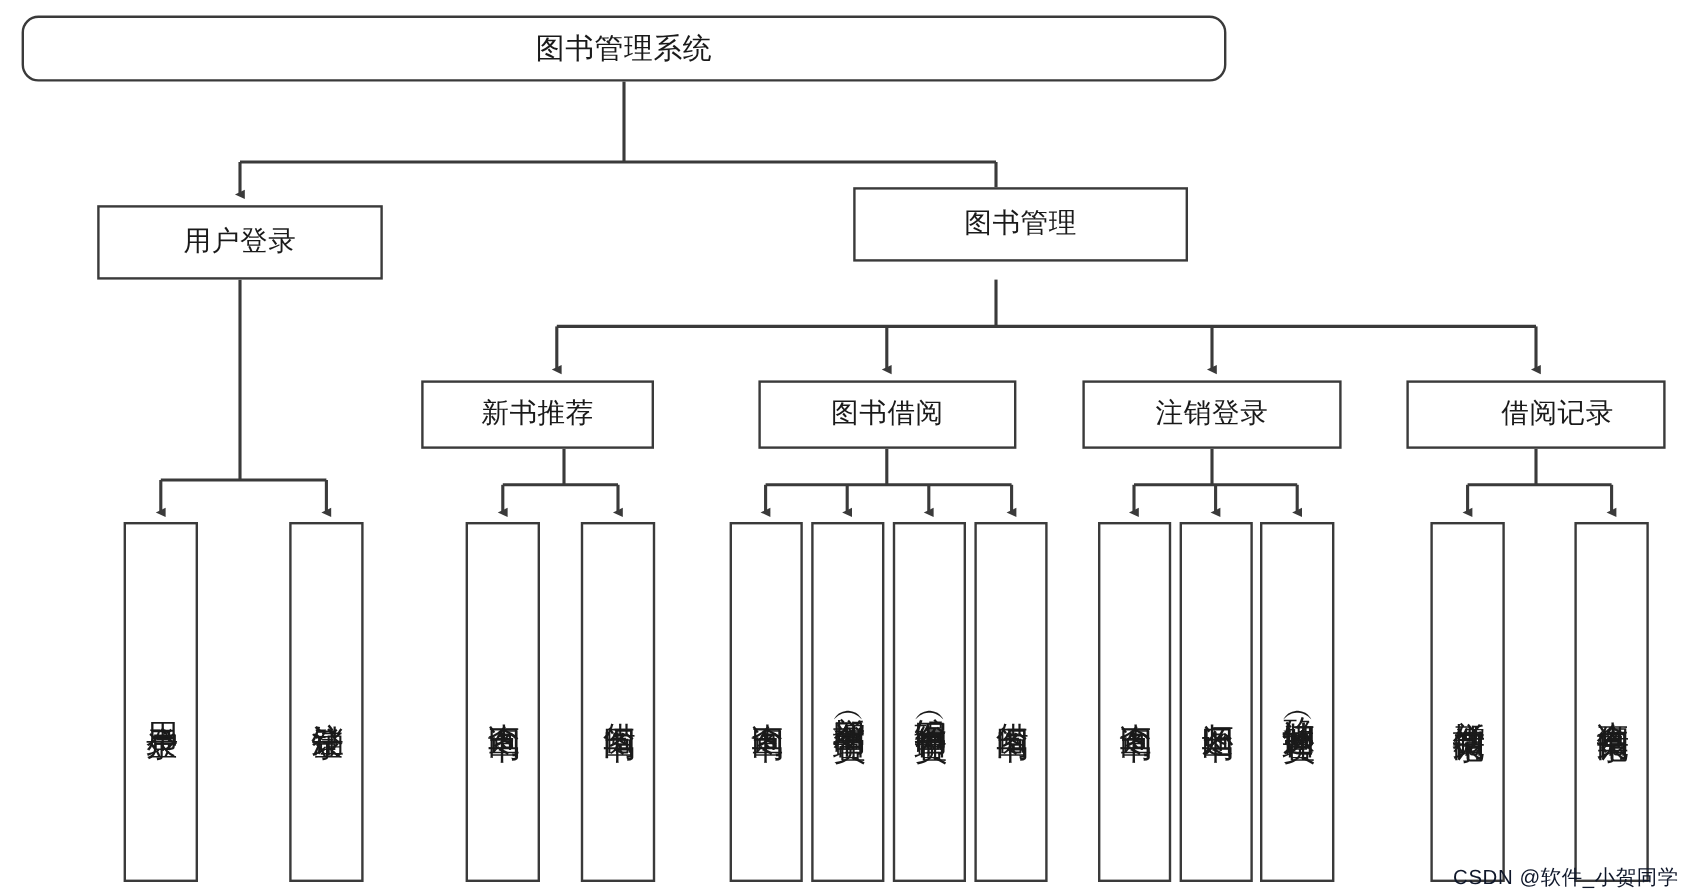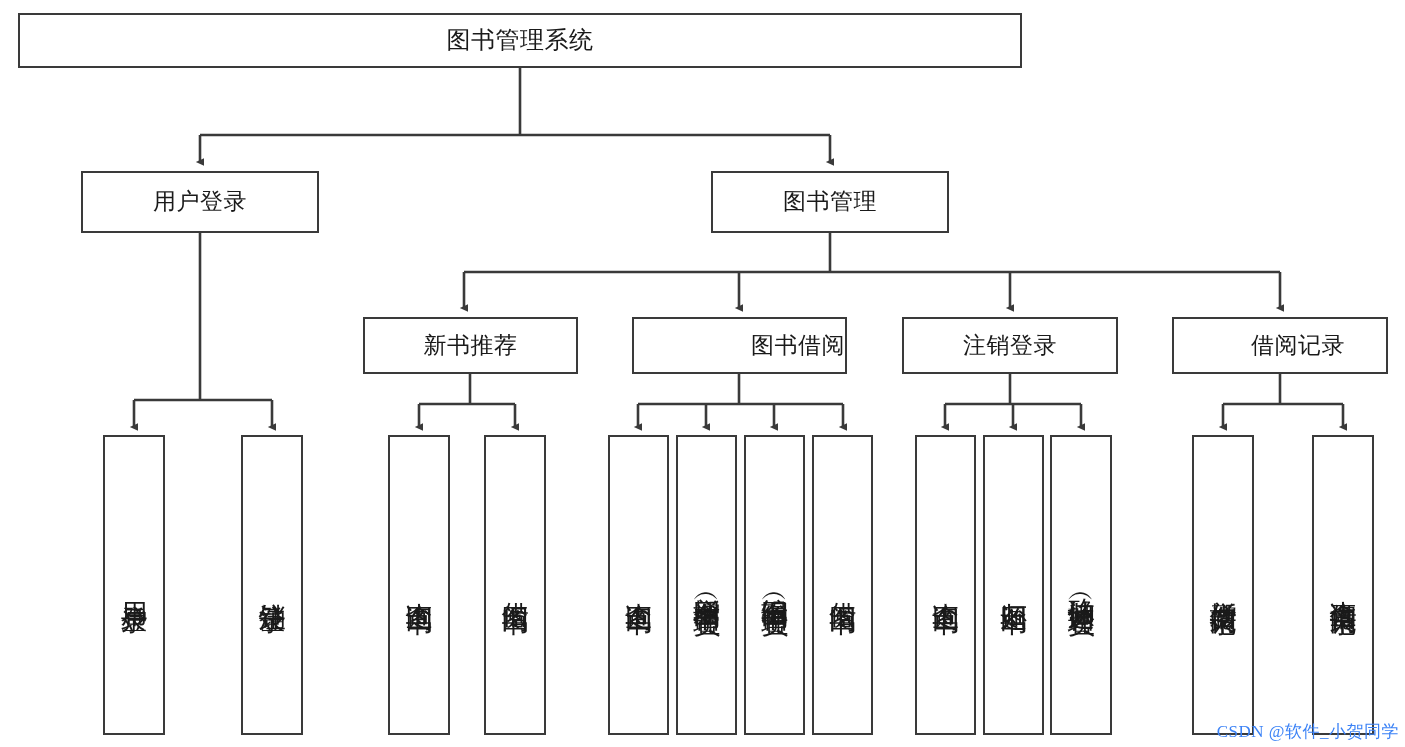--- a/index.html
+++ b/index.html
@@ -65,25 +65,25 @@
     line-height: 1.05;
     letter-spacing: 2px;
     white-space: nowrap;
     max-height: 286px;
   }
   .watermark {
     position: absolute;
     right: 6px;
     bottom: 4px;
     font-size: 17px;
-    color: #3b82f6;
+    color: #0f172a;
     letter-spacing: 0.5px;
     z-index: 5;
     white-space: nowrap;
-    font-family: Liberation Serif, serif;
+    font-family: Liberation Sans, sans-serif;
   }
 </style>
 </head>
 <body>
 
 <div id="diagram">
 
   <svg id="edges" viewBox="0 0 1405 747" xmlns="http://www.w3.org/2000/svg">
     <defs>
       <marker id="arrow" markerWidth="9" markerHeight="9" refX="4.2" refY="4.4" orient="auto" markerUnits="userSpaceOnUse">
@@ -127,35 +127,35 @@
       <path d="M1013,404 L1013,427" marker-end="url(#arrow)"></path>
       <path d="M1081,404 L1081,427" marker-end="url(#arrow)"></path>
 
       <path d="M1280,374 L1280,404"></path>
       <path d="M1223,404 L1343,404"></path>
       <path d="M1223,404 L1223,427" marker-end="url(#arrow)"></path>
       <path d="M1343,404 L1343,427" marker-end="url(#arrow)"></path>
     </g>
   </svg>
 
-  <div class="node horiz root" style="left:18px; top:13px; width:1004px; height:55px;">
+  <div class="node horiz root" style="left:18px; top:13px; width:1004px; height:55px;border-radius:14px;">
     <span class="label">图书管理系统</span>
   </div>
 
   <div class="node horiz" style="left:81px; top:171px; width:238px; height:62px;">
     <span class="label">用户登录</span>
   </div>
-  <div class="node horiz" style="left:711px; top:171px; width:238px; height:62px;">
+  <div class="node horiz" style="left:711px; top:156px; width:279px; height:62px;">
     <span class="label">图书管理</span>
   </div>
 
-  <div class="node horiz" style="left:363px; top:317px; width:215px; height:57px;">
+  <div class="node horiz" style="left:351px; top:317px; width:194px; height:57px;">
     <span class="label">新书推荐</span>
   </div>
-  <div class="node horiz" style="left:632px; top:317px; width:215px; height:57px;justify-content:flex-end;">
+  <div class="node horiz" style="left:632px; top:317px; width:215px; height:57px;">
     <span class="label">图书借阅</span>
   </div>
   <div class="node horiz" style="left:902px; top:317px; width:216px; height:57px;">
     <span class="label">注销登录</span>
   </div>
   <div class="node horiz" style="left:1172px; top:317px; width:216px; height:57px;padding-left:36px;">
     <span class="label">借阅记录</span>
   </div>
 
   <div class="node vert" style="left:103px; top:435px; width:62px; height:300px;">

